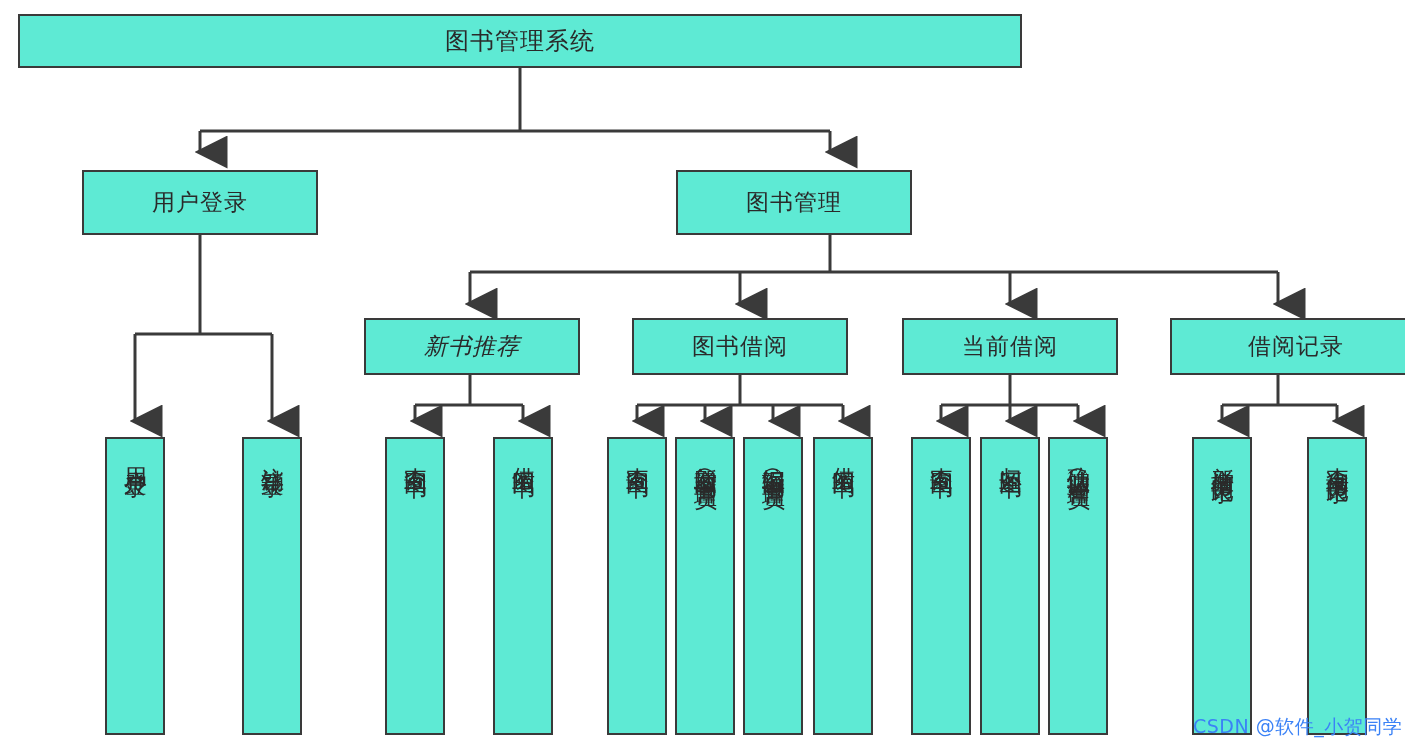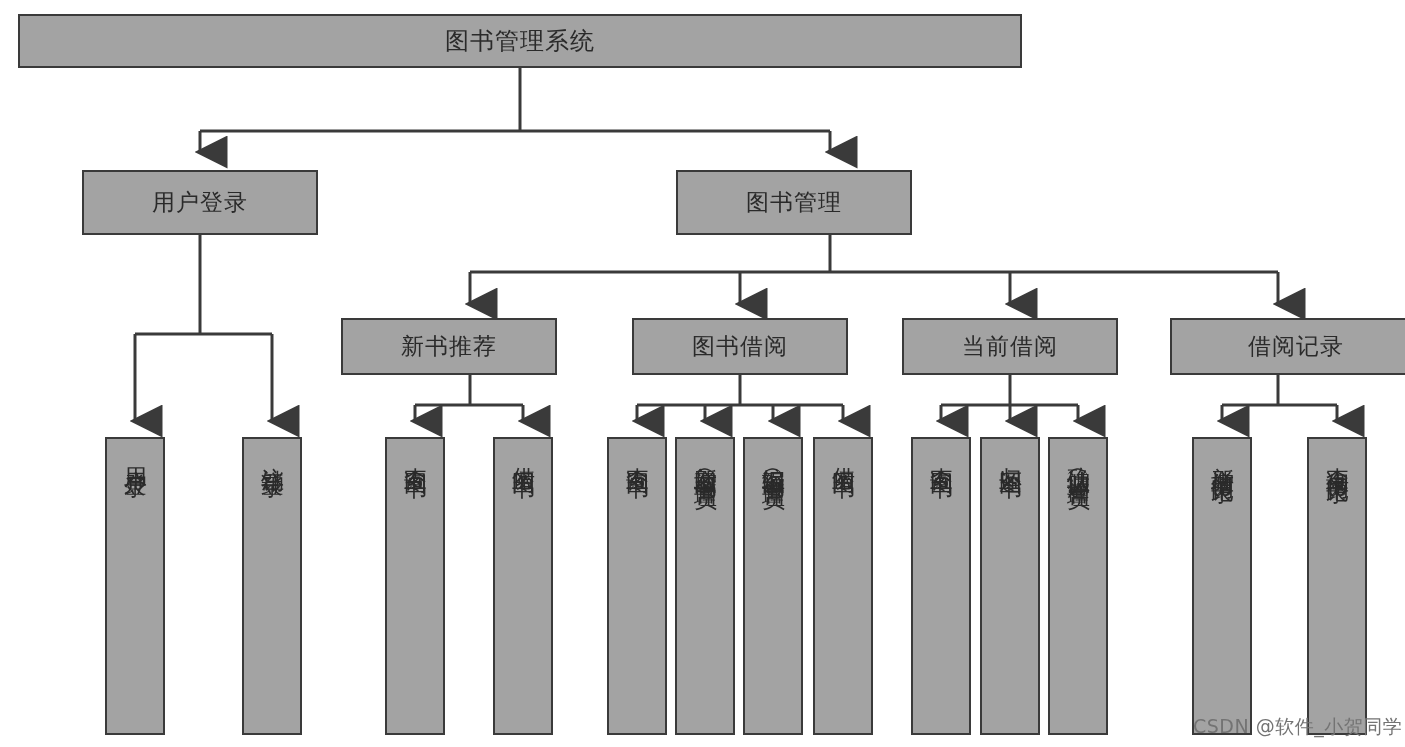--- a/index.html
+++ b/index.html
@@ -21,21 +21,21 @@
     position: absolute;
     left: 0;
     top: 0;
     width: 1405px;
     height: 747px;
     pointer-events: none;
   }
   .node {
     position: absolute;
     box-sizing: border-box;
-    background: #a3a3a3;
+    background: #5eead4;
     border: 2px solid #3a3a3a;
     display: flex;
     align-items: center;
     justify-content: center;
     color: #2a2a2a;
   }
   .node.horiz {
     font-size: 23px;
     letter-spacing: 1px;
     line-height: 1.2;
@@ -53,21 +53,21 @@
   .node.leaf .vtext {
     writing-mode: vertical-rl;
     text-orientation: upright;
     white-space: nowrap;
     letter-spacing: 3px;
     display: block;
   }
   .watermark {
     position: absolute;
     font-size: 19px;
-    color: #737373;
+    color: #3b82f6;
     white-space: nowrap;
     letter-spacing: 0.5px;
   }
 </style>
 </head>
 <body>
 
 <div id="canvas">
 
   <svg id="wires" viewBox="0 0 1405 747" xmlns="http://www.w3.org/2000/svg">
@@ -124,21 +124,21 @@
     <span>图书管理系统</span>
   </div>
 
   <div class="node horiz" style="left:82px; top:170px; width:236px; height:65px;">
     <span>用户登录</span>
   </div>
   <div class="node horiz" style="left:676px; top:170px; width:236px; height:65px;">
     <span>图书管理</span>
   </div>
 
-  <div class="node horiz" style="left:341px; top:318px; width:216px; height:57px;">
+  <div class="node horiz" style="left:364px; top:318px; width:216px; height:57px;font-style:italic;">
     <span>新书推荐</span>
   </div>
   <div class="node horiz" style="left:902px; top:318px; width:216px; height:57px;">
     <span>当前借阅</span>
   </div>
   <div class="node horiz" style="left:632px; top:318px; width:216px; height:57px;">
     <span>图书借阅</span>
   </div>
   <div class="node horiz" style="left:1170px; top:318px; width:252px; height:57px;">
     <span>借阅记录</span>

